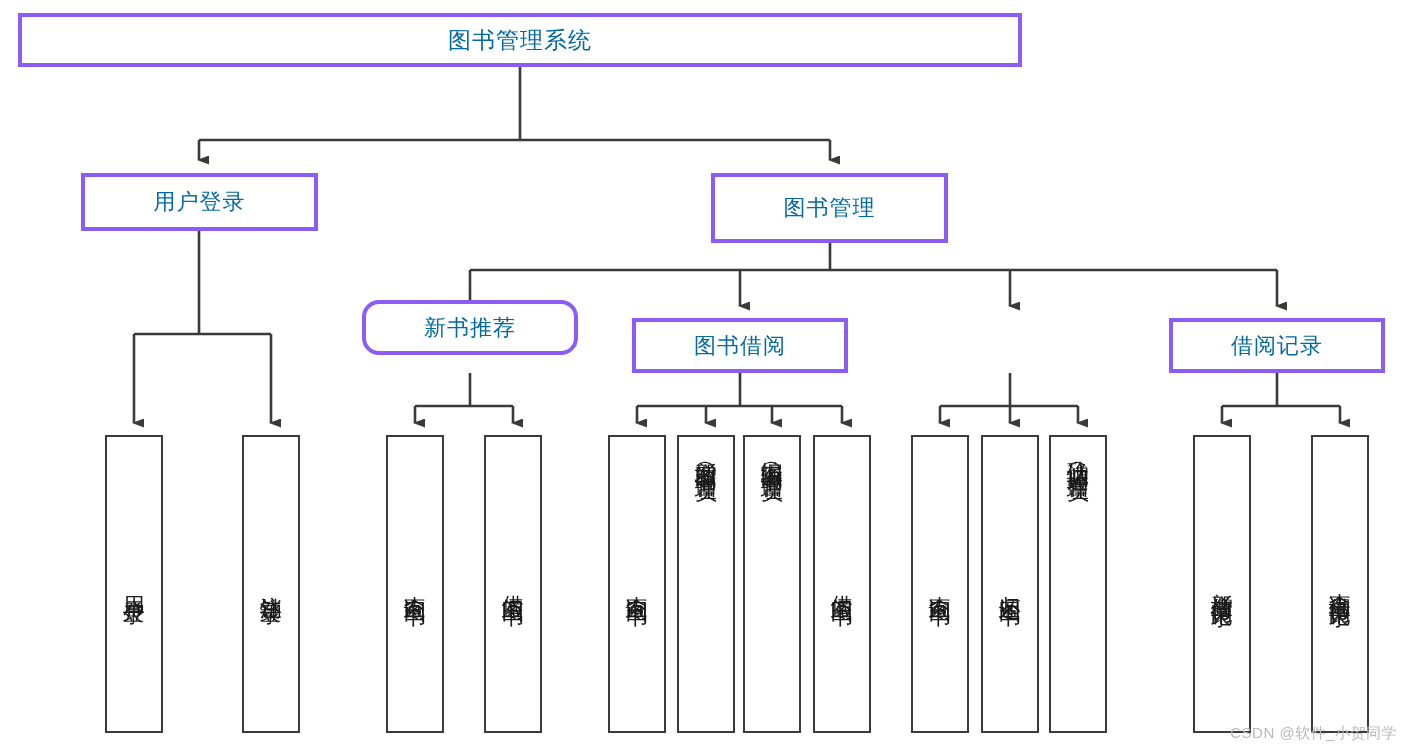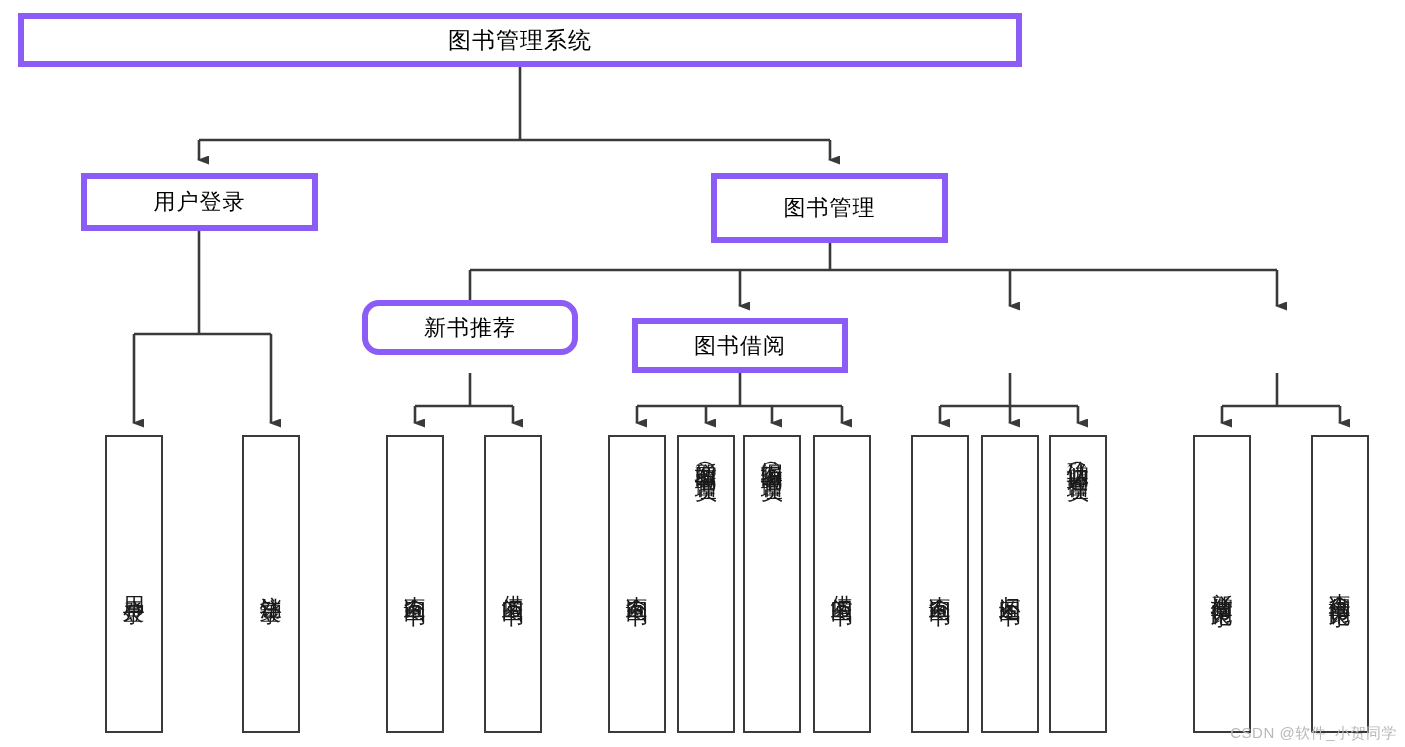--- a/index.html
+++ b/index.html
@@ -9,25 +9,25 @@
     font-family:"Liberation Sans","DejaVu Sans",sans-serif;
     overflow:hidden;
   }
   #stage{position:relative;width:1405px;height:747px;}
   svg#wires{position:absolute;left:0;top:0;width:1405px;height:747px;}
 
   .node{
     position:absolute;
     box-sizing:border-box;
     background:#ffffff;
-    border:6px solid #8b5cf6;
+    border:4px solid #8b5cf6;
     display:flex;
     align-items:center;
     justify-content:center;
-    color:#000000;
+    color:#0369a1;
   }
   .node .lbl{
     font-size:22px;
     letter-spacing:1px;
     line-height:1.15;
     white-space:nowrap;
   }
   .node.root .lbl{font-size:23px;}
   .leaf{
     position:absolute;
@@ -123,20 +123,23 @@
   <div class="node" style="left:711px;top:173px;width:237px;height:70px;">
     <span class="lbl">图书管理</span>
   </div>
 
   <div class="node" style="left:362px;top:300px;width:216px;height:55px;border-radius:17px;">
     <span class="lbl">新书推荐</span>
   </div>
   <div class="node" style="left:632px;top:318px;width:216px;height:55px;align-items:center;">
     <span class="lbl">图书借阅</span>
   </div>
+  <div class="node" style="left:1169px;top:318px;width:216px;height:55px;">
+    <span class="lbl">借阅记录</span>
+  </div>
 
   <div class="leaf center" style="left:105px;top:435px;width:58px;height:298px;">
     <span class="vlbl">用户登录</span>
   </div>
   <div class="leaf center" style="left:242px;top:435px;width:58px;height:298px;">
     <span class="vlbl">注销登录</span>
   </div>
 
   <div class="leaf center" style="left:386px;top:435px;width:58px;height:298px;">
     <span class="vlbl">查询图书</span>

